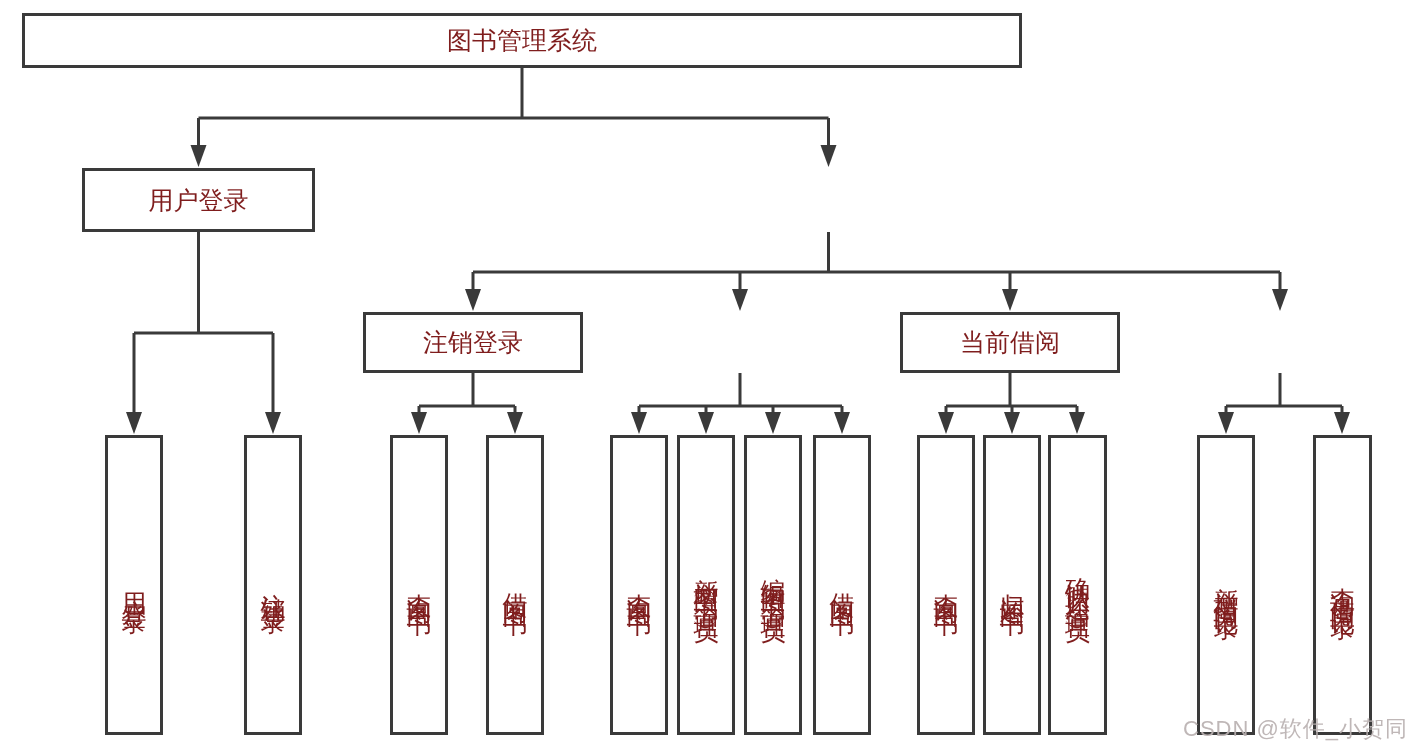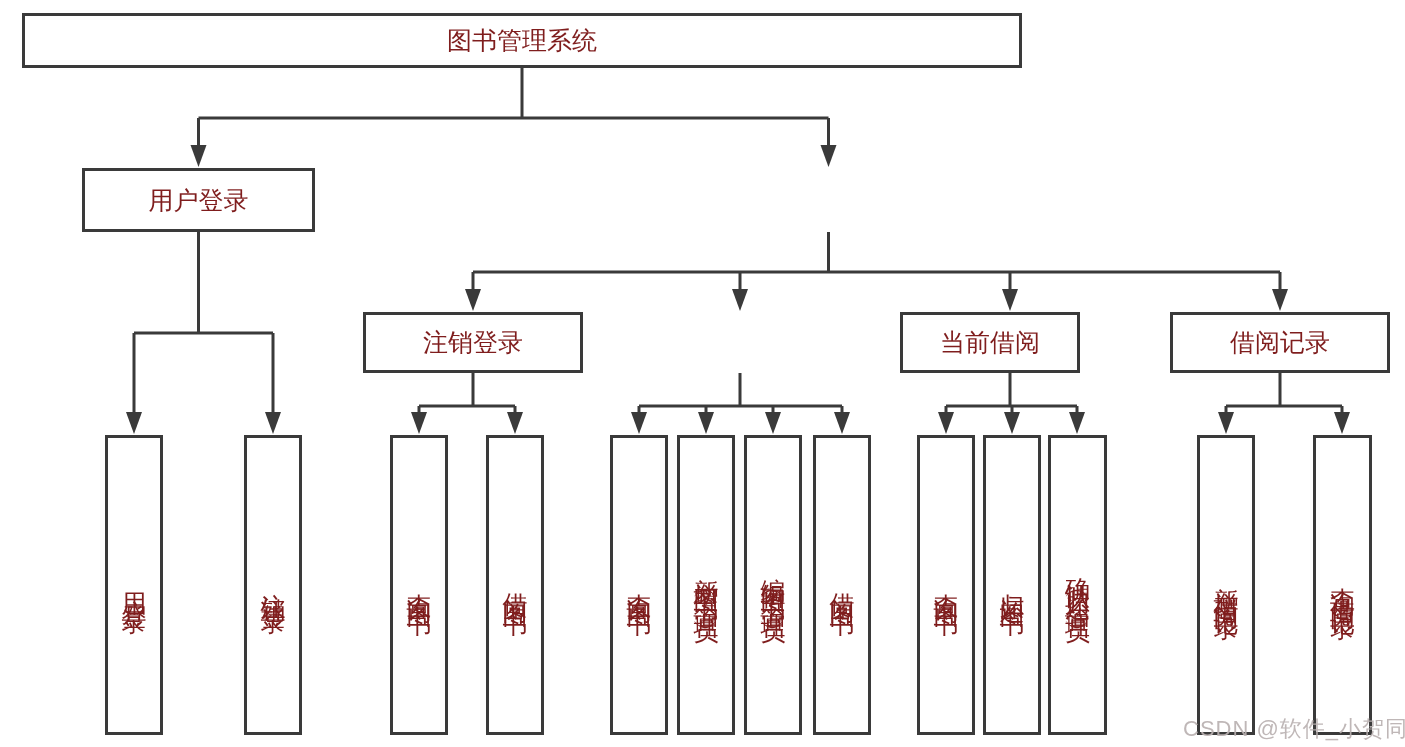--- a/index.html
+++ b/index.html
@@ -115,25 +115,22 @@
     <span>图书管理系统</span>
   </div>
 
   <div class="node" style="left:82px; top:168px; width:233px; height:64px;">
     <span>用户登录</span>
   </div>
 
   <div class="node" style="left:363px; top:312px; width:220px; height:61px;">
     <span>注销登录</span>
   </div>
-  <div class="node" style="left:900px; top:312px; width:180px; height:61px;">
+  <div class="node" style="left:900px; top:312px; width:220px; height:61px;">
     <span>当前借阅</span>
-  </div>
-  <div class="node" style="left:1170px; top:312px; width:220px; height:61px;">
-    <span>借阅记录</span>
   </div>
 
   <div class="node" style="left:105px; top:435px; width:58px; height:300px;">
     <span class="vtext">用户登录</span>
   </div>
   <div class="node" style="left:244px; top:435px; width:58px; height:300px;">
     <span class="vtext">注销登录</span>
   </div>
 
   <div class="node" style="left:390px; top:435px; width:58px; height:300px;">

